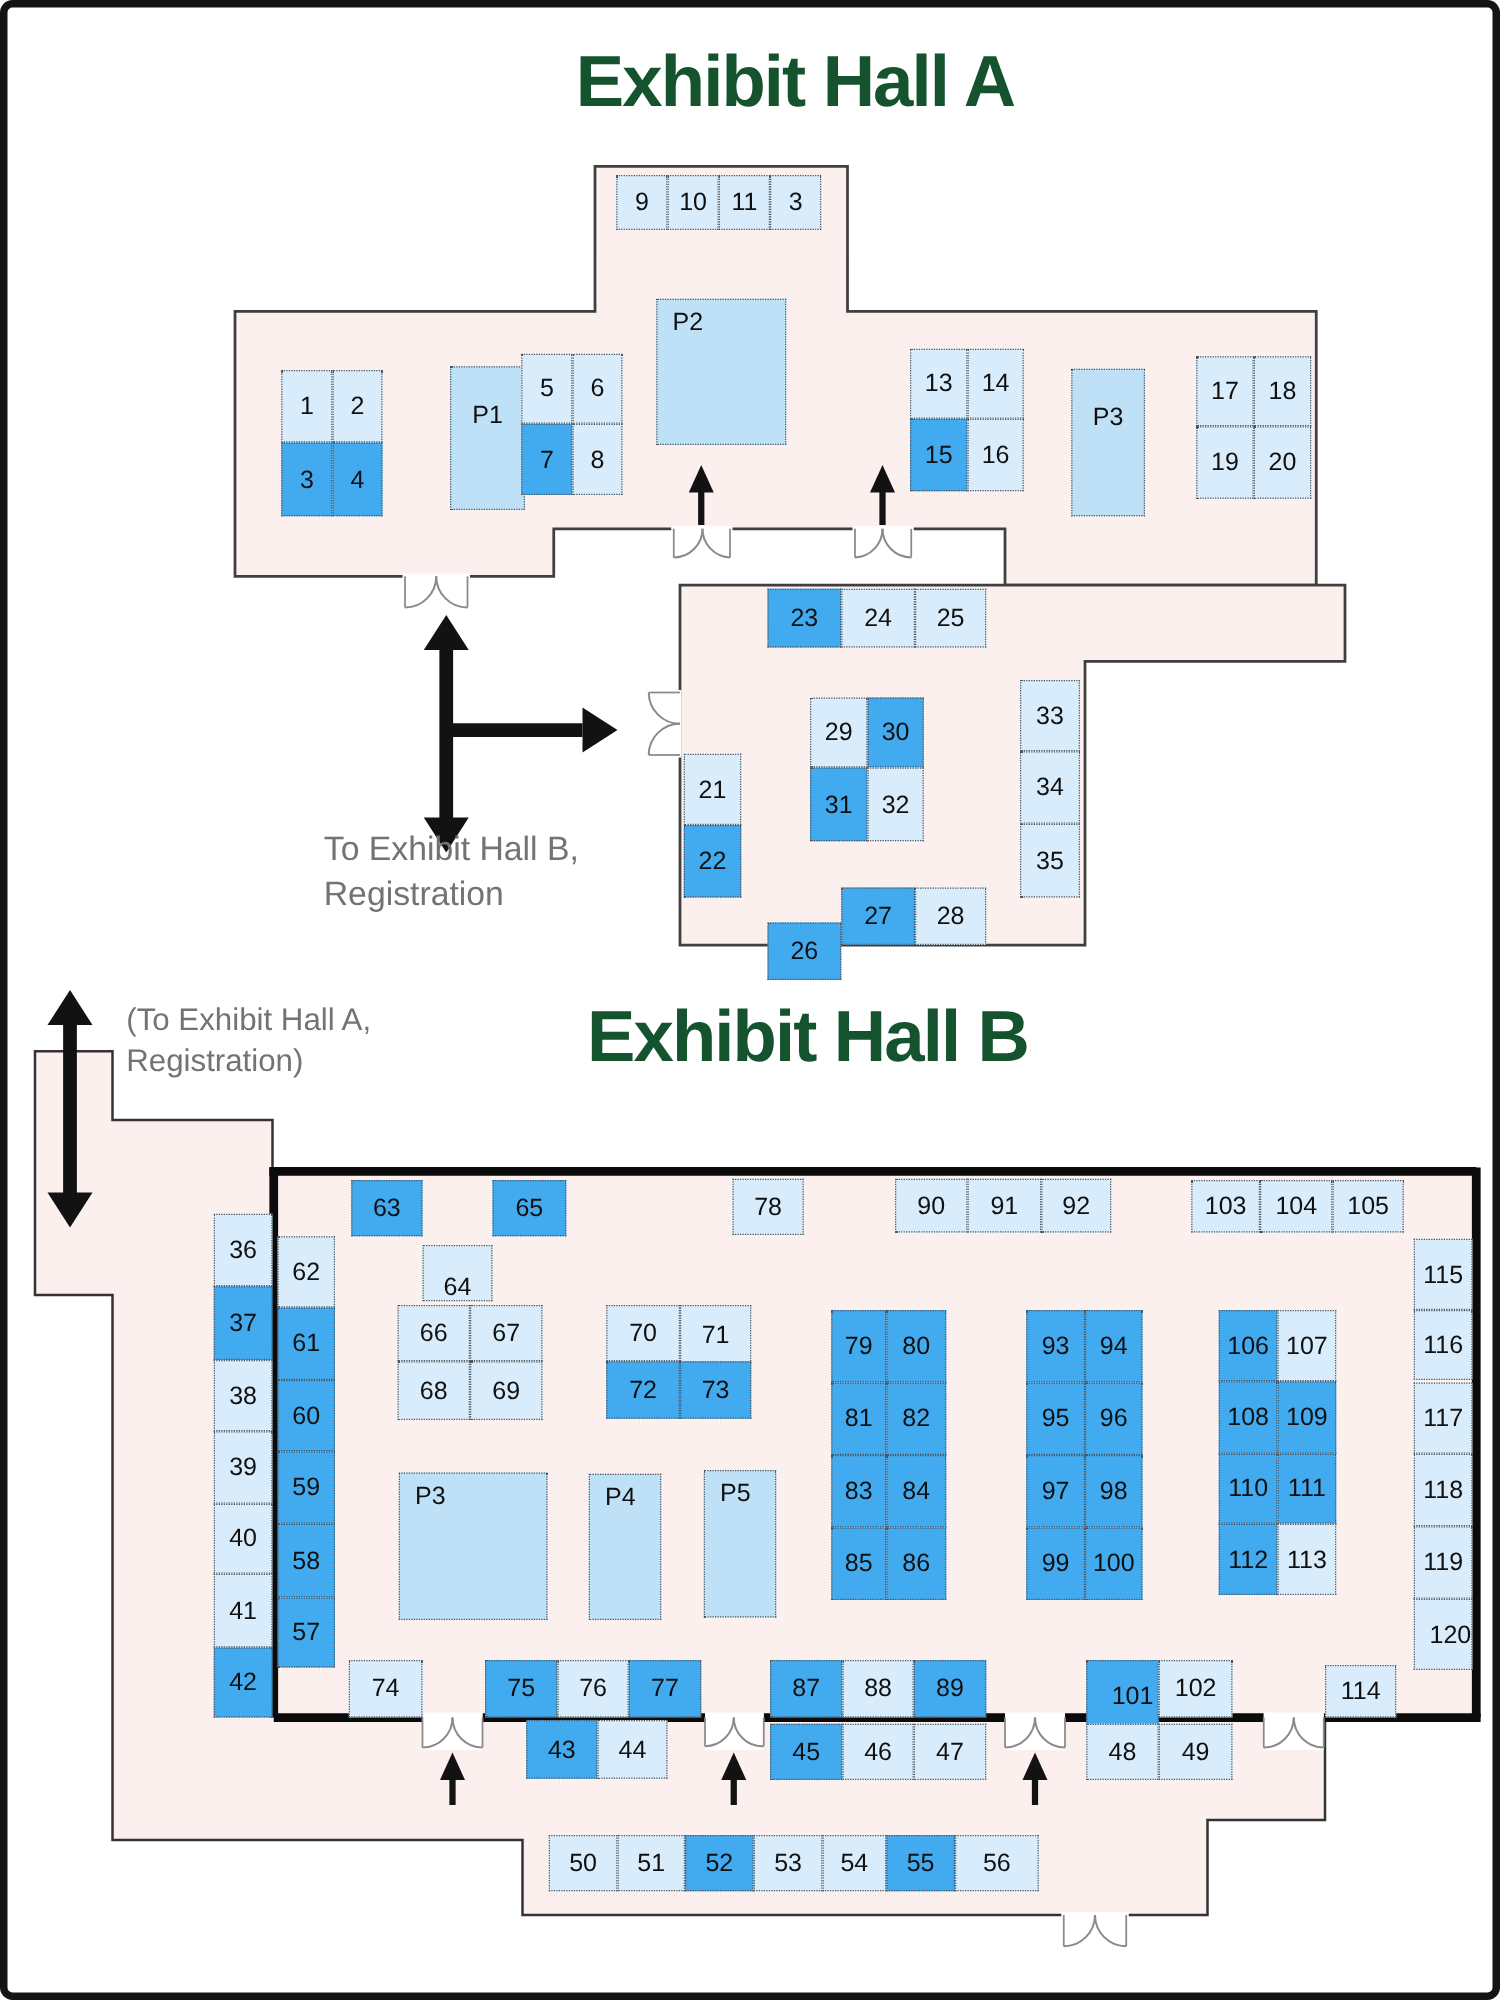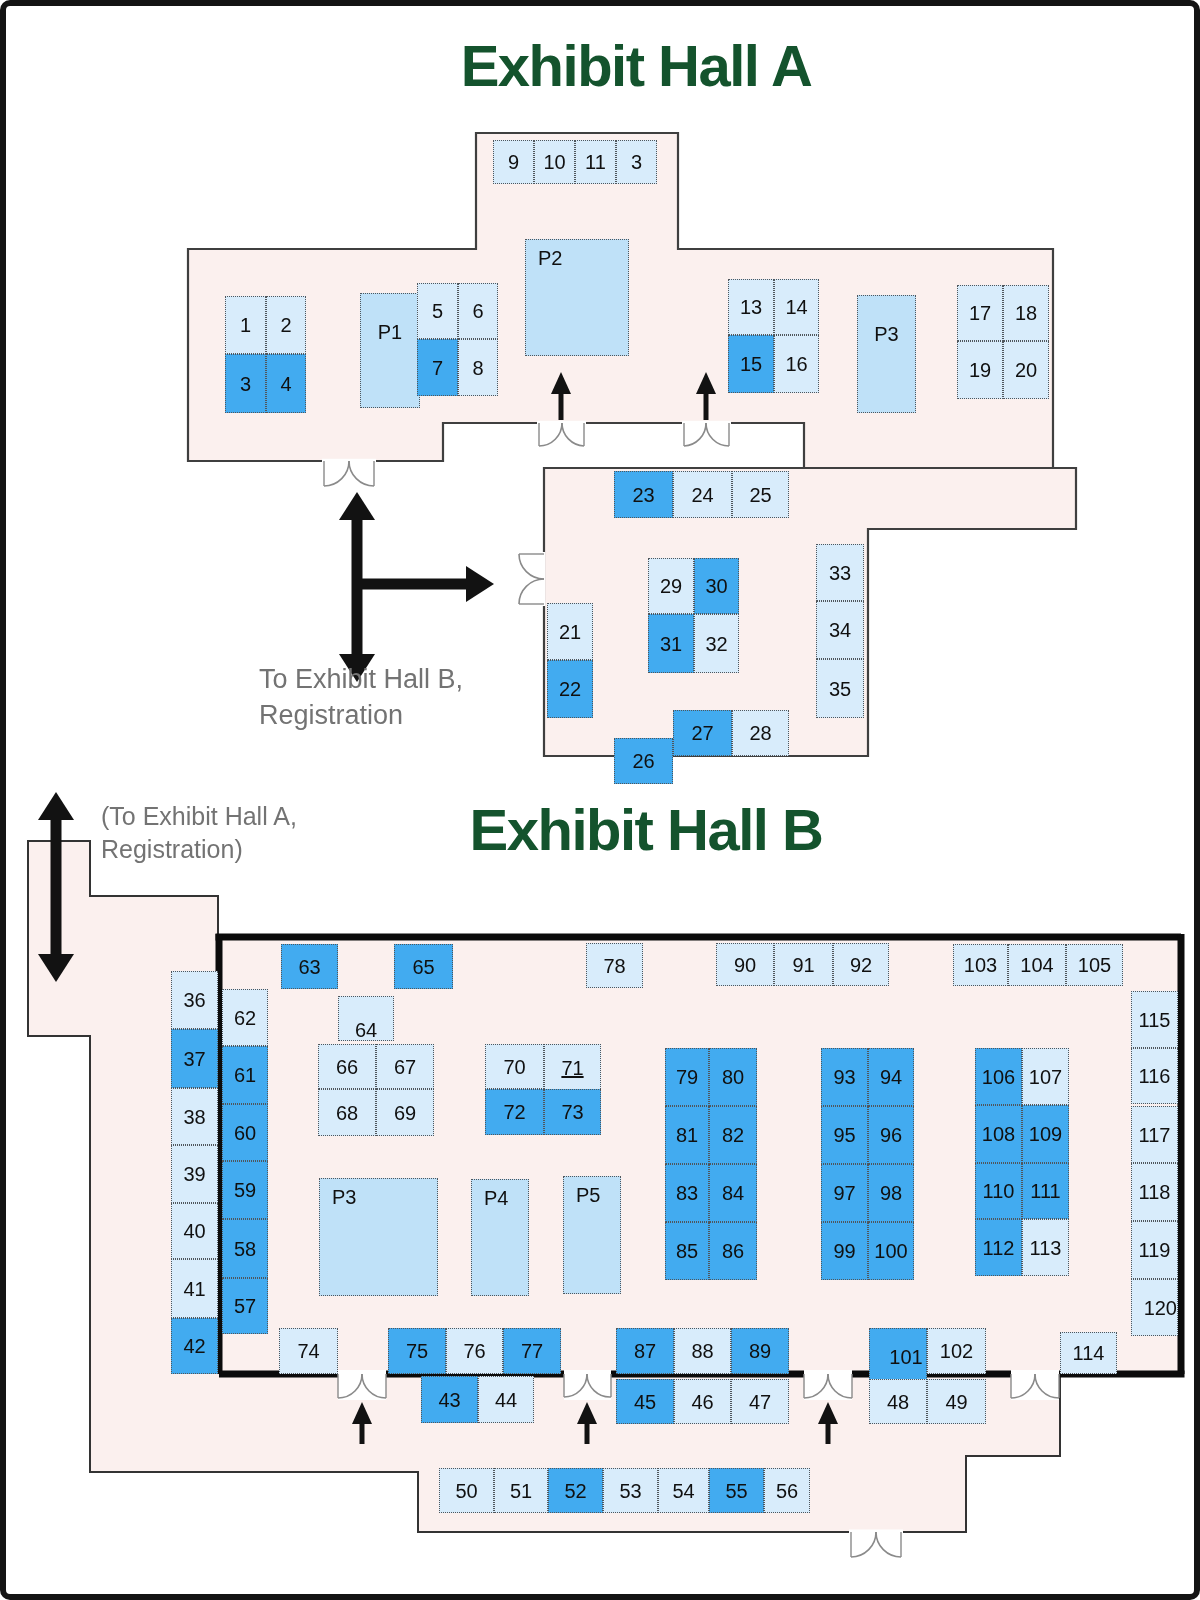--- a/index.html
+++ b/index.html
@@ -347,21 +347,21 @@
       </div>
       <div class="booth b-open" style="left: 312px; top: 1083px; width: 58px; height: 47px;">
         <span>68</span>
       </div>
       <div class="booth b-open" style="left: 370px; top: 1083px; width: 58px; height: 47px;">
         <span>69</span>
       </div>
       <div class="booth b-open" style="left: 479px; top: 1038px; width: 59px; height: 45px;">
         <span>70</span>
       </div>
-      <div class="booth b-open" style="left: 538px; top: 1038px; width: 57px; height: 47px; text-decoration: underline;">
+      <div class="booth b-open" style="left: 538px; top: 1038px; width: 57px; height: 47px;">
         <span>71</span>
       </div>
       <div class="booth b-sold" style="left: 479px; top: 1083px; width: 59px; height: 46px;">
         <span>72</span>
       </div>
       <div class="booth b-sold" style="left: 538px; top: 1083px; width: 57px; height: 46px;">
         <span>73</span>
       </div>
       <div class="booth b-sold" style="left: 659px; top: 1042px; width: 44px; height: 58px;">
         <span>79</span>
@@ -524,21 +524,21 @@
       </div>
       <div class="booth b-open" style="left: 597px; top: 1462px; width: 55px; height: 45px;">
         <span>53</span>
       </div>
       <div class="booth b-open" style="left: 652px; top: 1462px; width: 51px; height: 45px;">
         <span>54</span>
       </div>
       <div class="booth b-sold" style="left: 703px; top: 1462px; width: 55px; height: 45px;">
         <span>55</span>
       </div>
-      <div class="booth b-open" style="left: 758px; top: 1462px; width: 46px; height: 45px;">
+      <div class="booth b-open" style="left: 758px; top: 1462px; width: 67px; height: 45px;">
         <span>56</span>
       </div>
     </div>
 
   <div class="hall-title" style="left:630px;top:26px;">Exhibit Hall A</div>
   <div class="hall-title" style="left:640px;top:790px;">Exhibit Hall B</div>
 
   <div class="note note-b">
     <div>To Exhibit Hall B,</div>
     <div>Registration</div>

